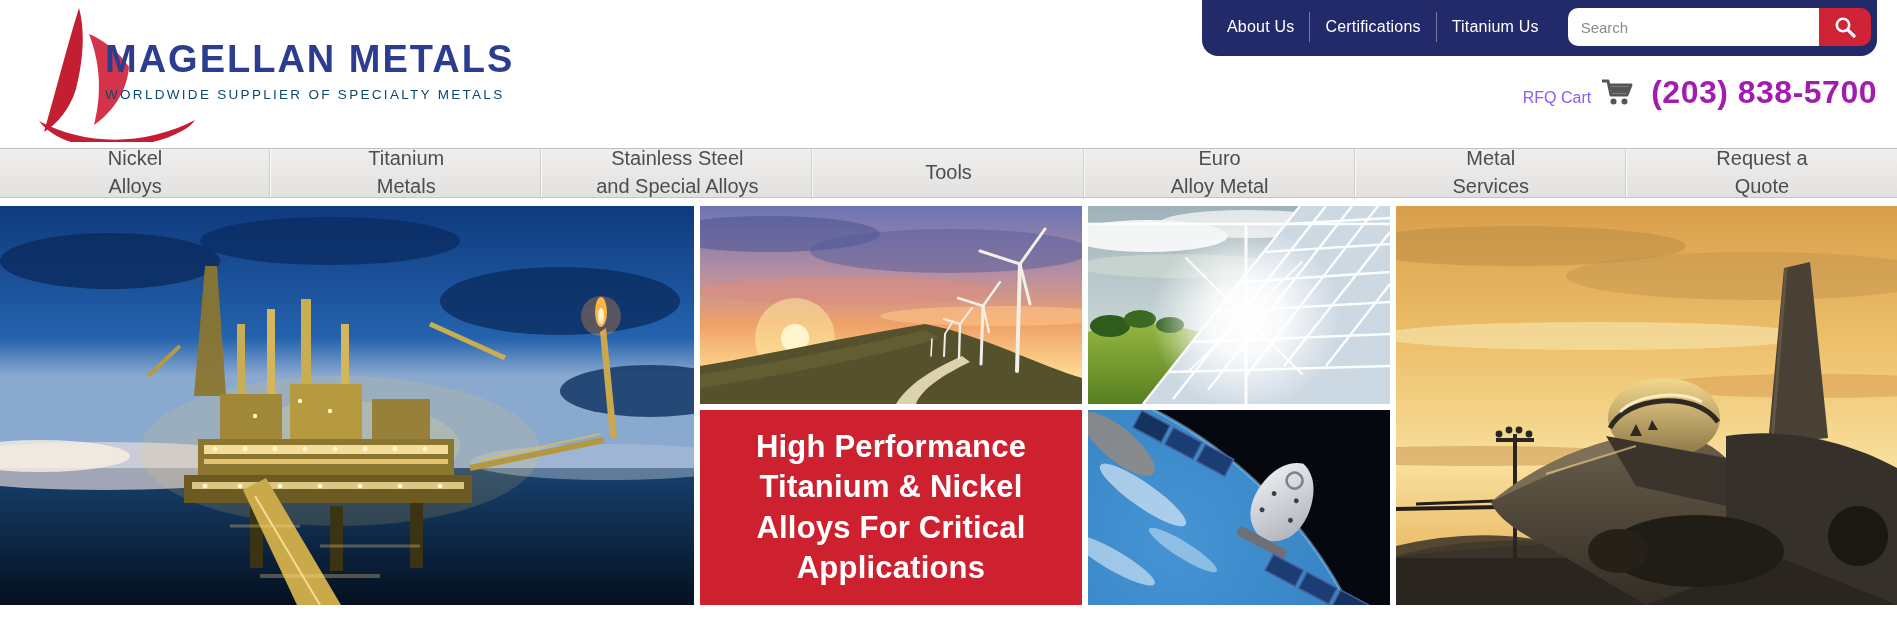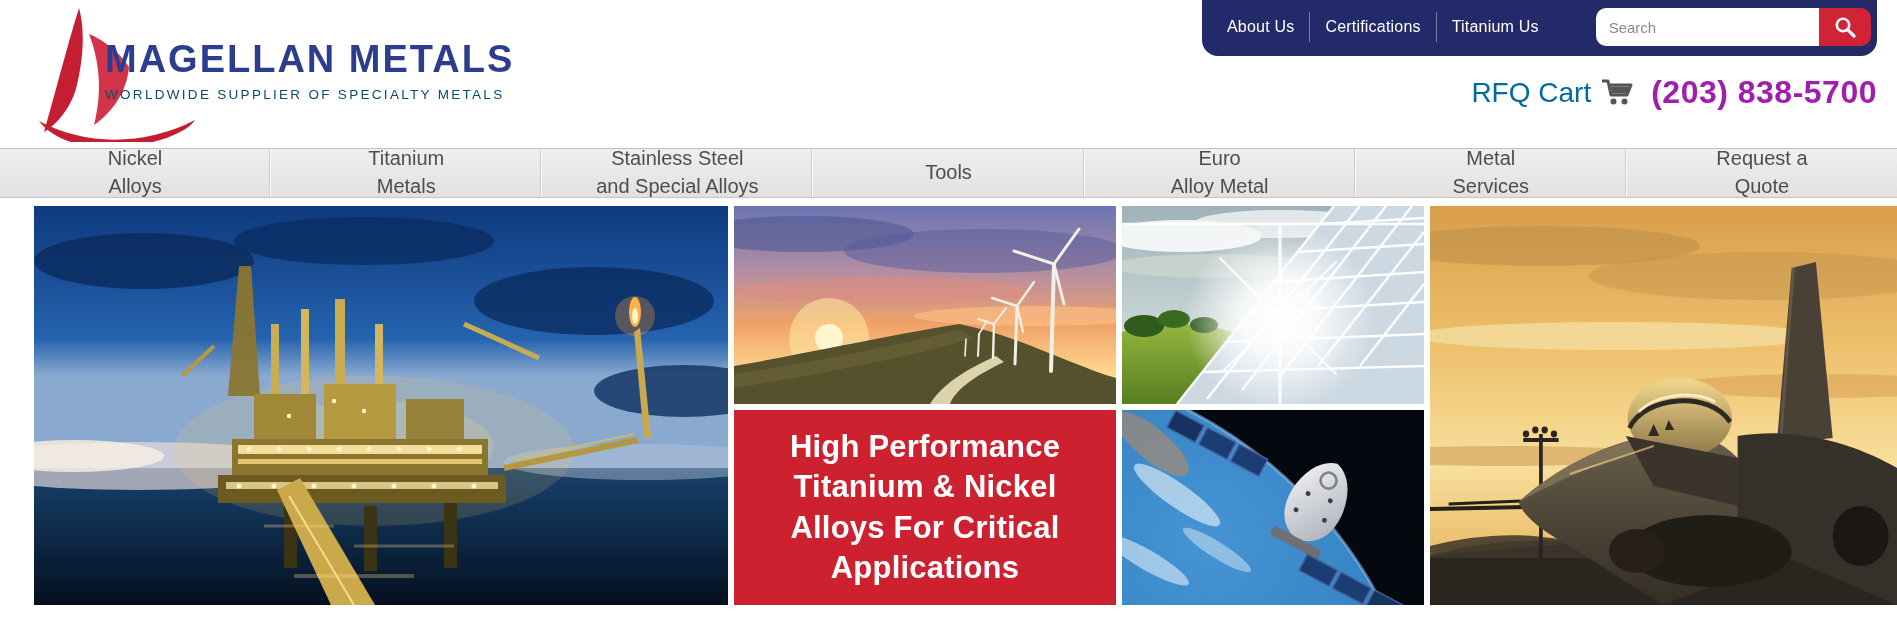--- a/index.html
+++ b/index.html
@@ -10,44 +10,44 @@
   .header{position:relative;height:148px;background:#fff;}
 
   .topbar{position:absolute;top:0;right:20px;width:675px;height:56px;background:#232a6a;
           border-radius:0 0 16px 16px;display:flex;align-items:center;box-sizing:border-box;
           padding:0 6px 2px 10px;}
   .topbar-link{color:#fff;font-weight:normal;font-size:16px;padding:0 15px;cursor:pointer;
                letter-spacing:.2px;white-space:nowrap;}
   .topbar-sep{width:1px;height:30px;background:rgba(255,255,255,.38);}
   .search-box{display:flex;margin-left:14px;height:38px;flex:1;min-width:0;}
   .search-input{flex:1;min-width:0;border:none;border-radius:10px 0 0 10px;padding:0 13px;
-                font-size:15px;color:#333;outline:none;font-family:"Liberation Sans",sans-serif;margin-left:28px;}
+                font-size:15px;color:#333;outline:none;font-family:"Liberation Sans",sans-serif;}
   .search-input::placeholder{color:#8a8a8a;}
   .search-btn{width:52px;background:#d02336;border:none;border-radius:0 10px 10px 0;
               display:flex;align-items:center;justify-content:center;cursor:pointer;padding:0;}
 
   .logo{position:absolute;left:35px;top:4px;width:500px;height:140px;cursor:pointer;}
   .sail-svg{position:absolute;left:0;top:2px;}
   .logo-text{position:absolute;left:70px;top:36px;}
   .brand-name{font-size:38px;font-weight:bold;color:#2c3d8f;letter-spacing:2px;line-height:1.05;white-space:nowrap;}
   .brand-tagline{font-size:13.5px;color:#0c4a6e;letter-spacing:2.3px;margin-top:7px;white-space:nowrap;}
 
   .rfq-row{position:absolute;top:74px;right:20px;display:flex;align-items:center;gap:16px;}
-  .rfq-cart{display:flex;align-items:center;gap:10px;font-size:28px;color:#0369a1;cursor:pointer;}
+  .rfq-cart{display:flex;align-items:flex-end;gap:10px;font-size:16px;color:#8b5cf6;cursor:pointer;}
   .phone{font-size:32px;font-weight:bold;color:#a21caf;letter-spacing:.5px;cursor:pointer;white-space:nowrap;}
 
   
   .mainnav{height:50px;background:linear-gradient(#f0efee,#e3e1df);border-top:1px solid #c2c0be;
            border-bottom:1px solid #c6c4c2;display:flex;box-sizing:border-box;}
   .nav-item{flex:1;display:flex;align-items:center;justify-content:center;text-align:center;
             font-size:20px;color:#4d4d4d;white-space:pre-line;line-height:1.38;cursor:pointer;}
   .nav-item + .nav-item{border-left:1px solid #fbfbfa;box-shadow:-1px 0 0 #cfcdca;}
 
   
-  .hero{margin-top:8px;height:399px;display:flex;gap:6px;padding-left:34px;}
+  .hero{margin-top:8px;height:399px;display:flex;gap:6px;}
   .hero-col{display:flex;flex-direction:column;gap:6px;}
   .cell{overflow:hidden;}
   .cell svg{display:block;width:100%;height:100%;}
   .col-rig{width:694px;}
   .col-mid1{width:382px;}
   .col-mid2{width:302px;}
   .col-jet{flex:1;}
   .cell-top{height:198px;}
   .cell-bottom{flex:1;}
   .banner{background:#ce2130;color:#fff;display:flex;align-items:center;justify-content:center;

